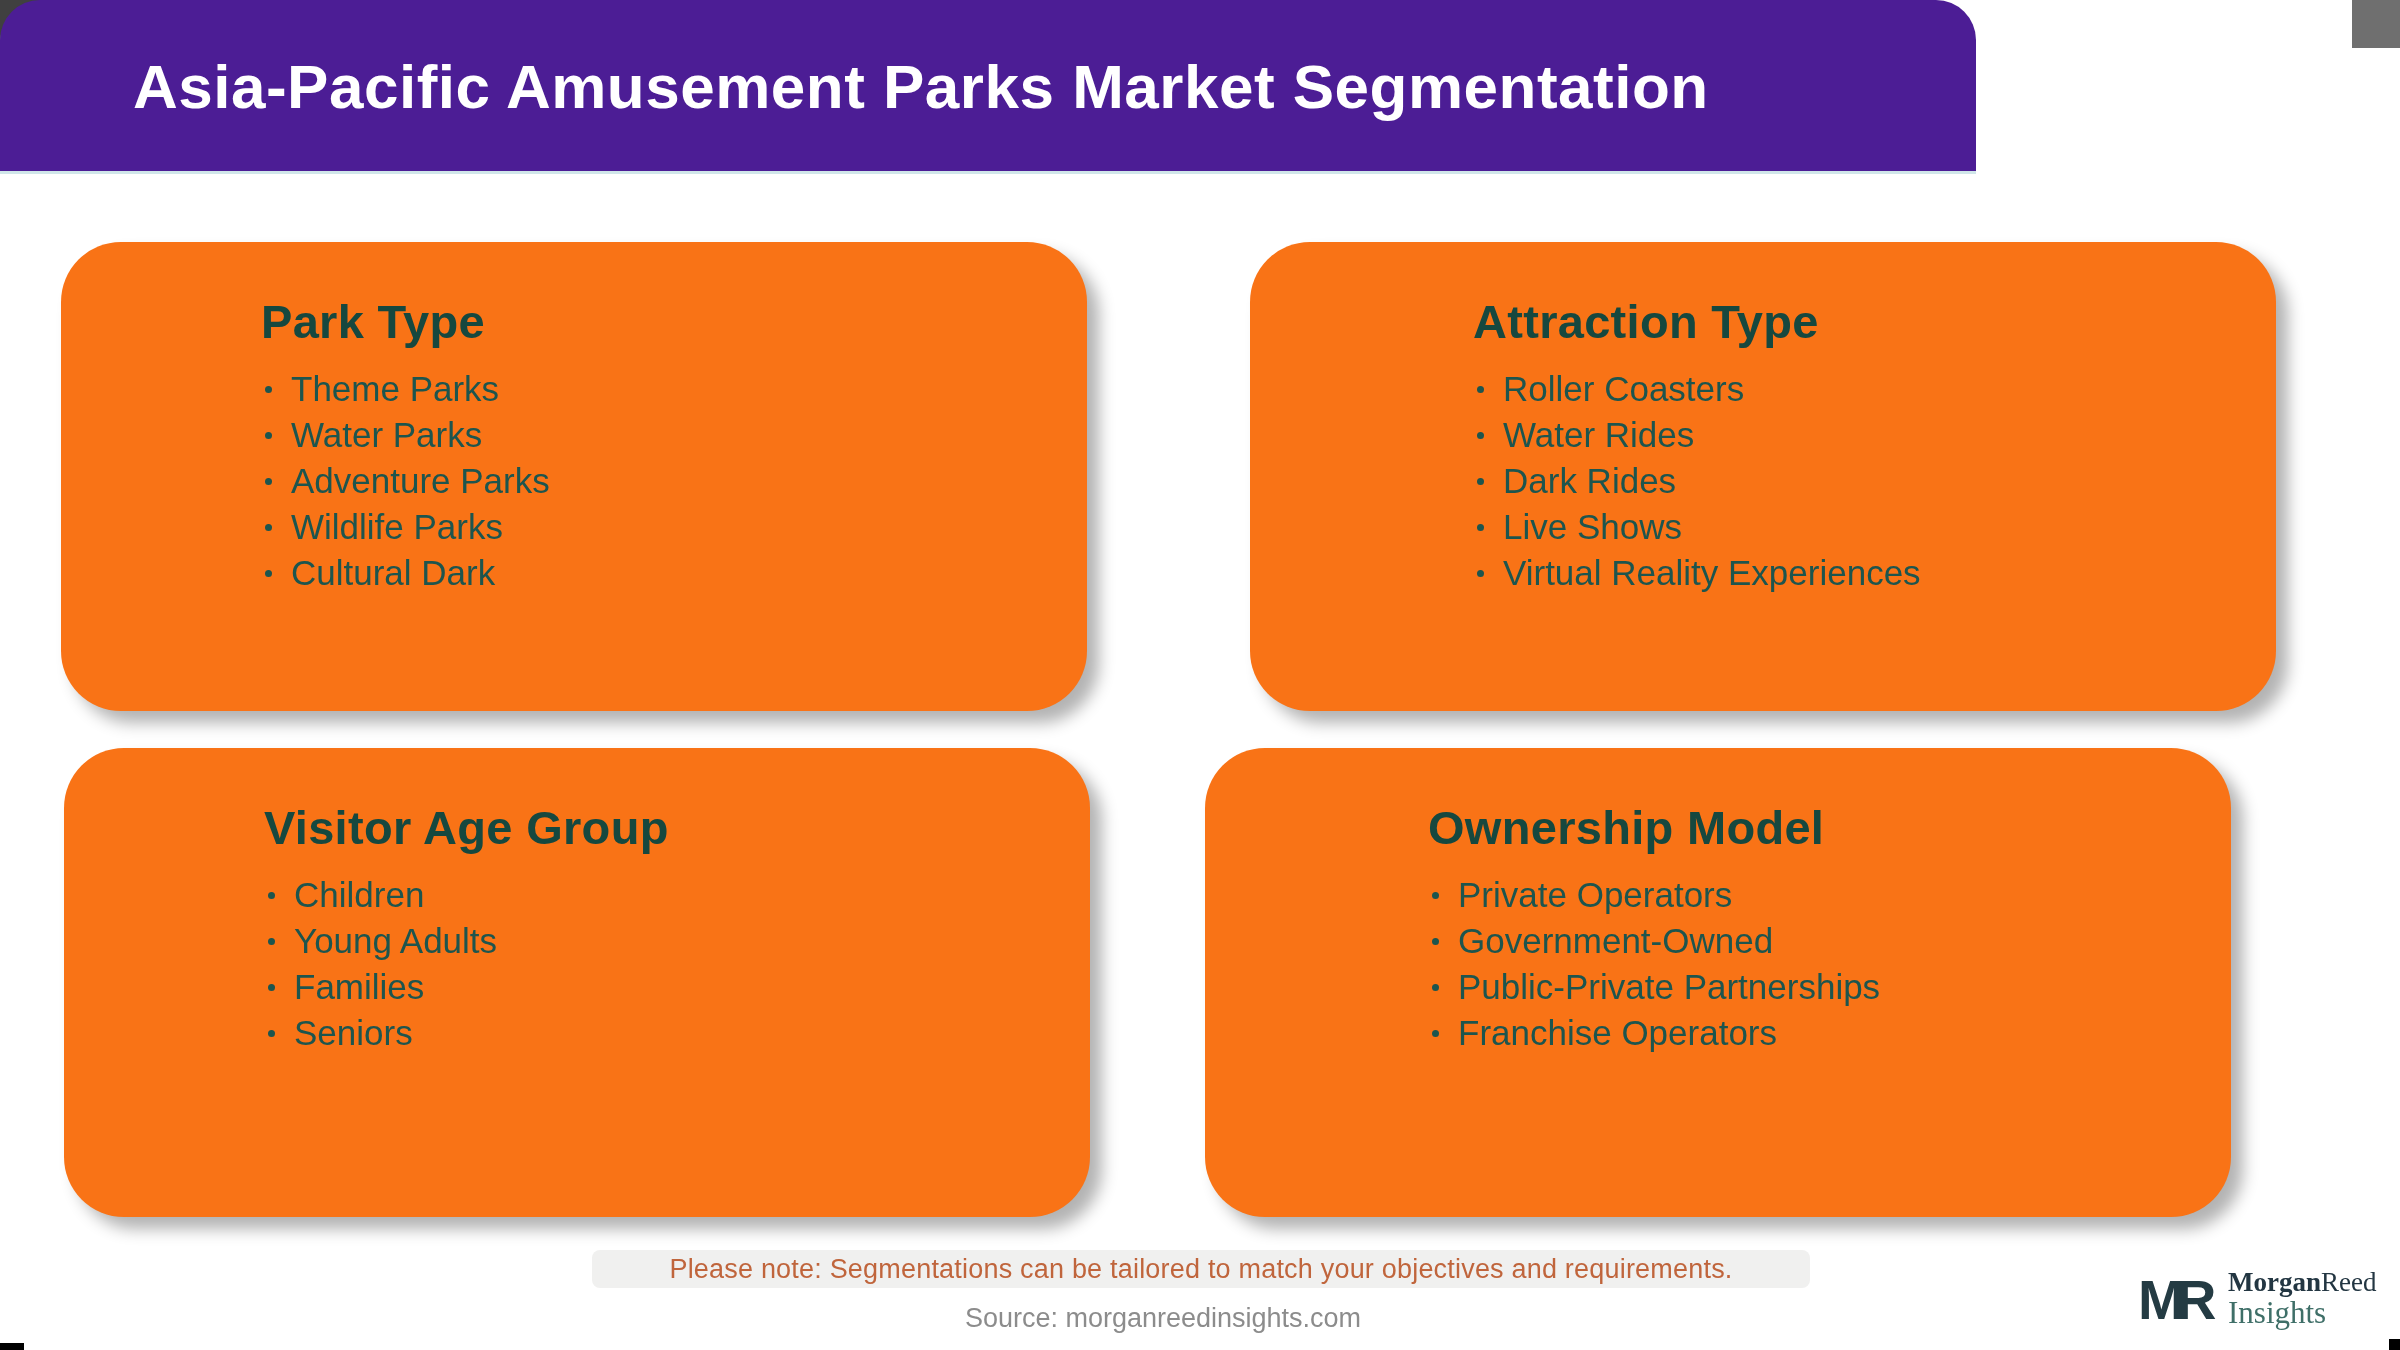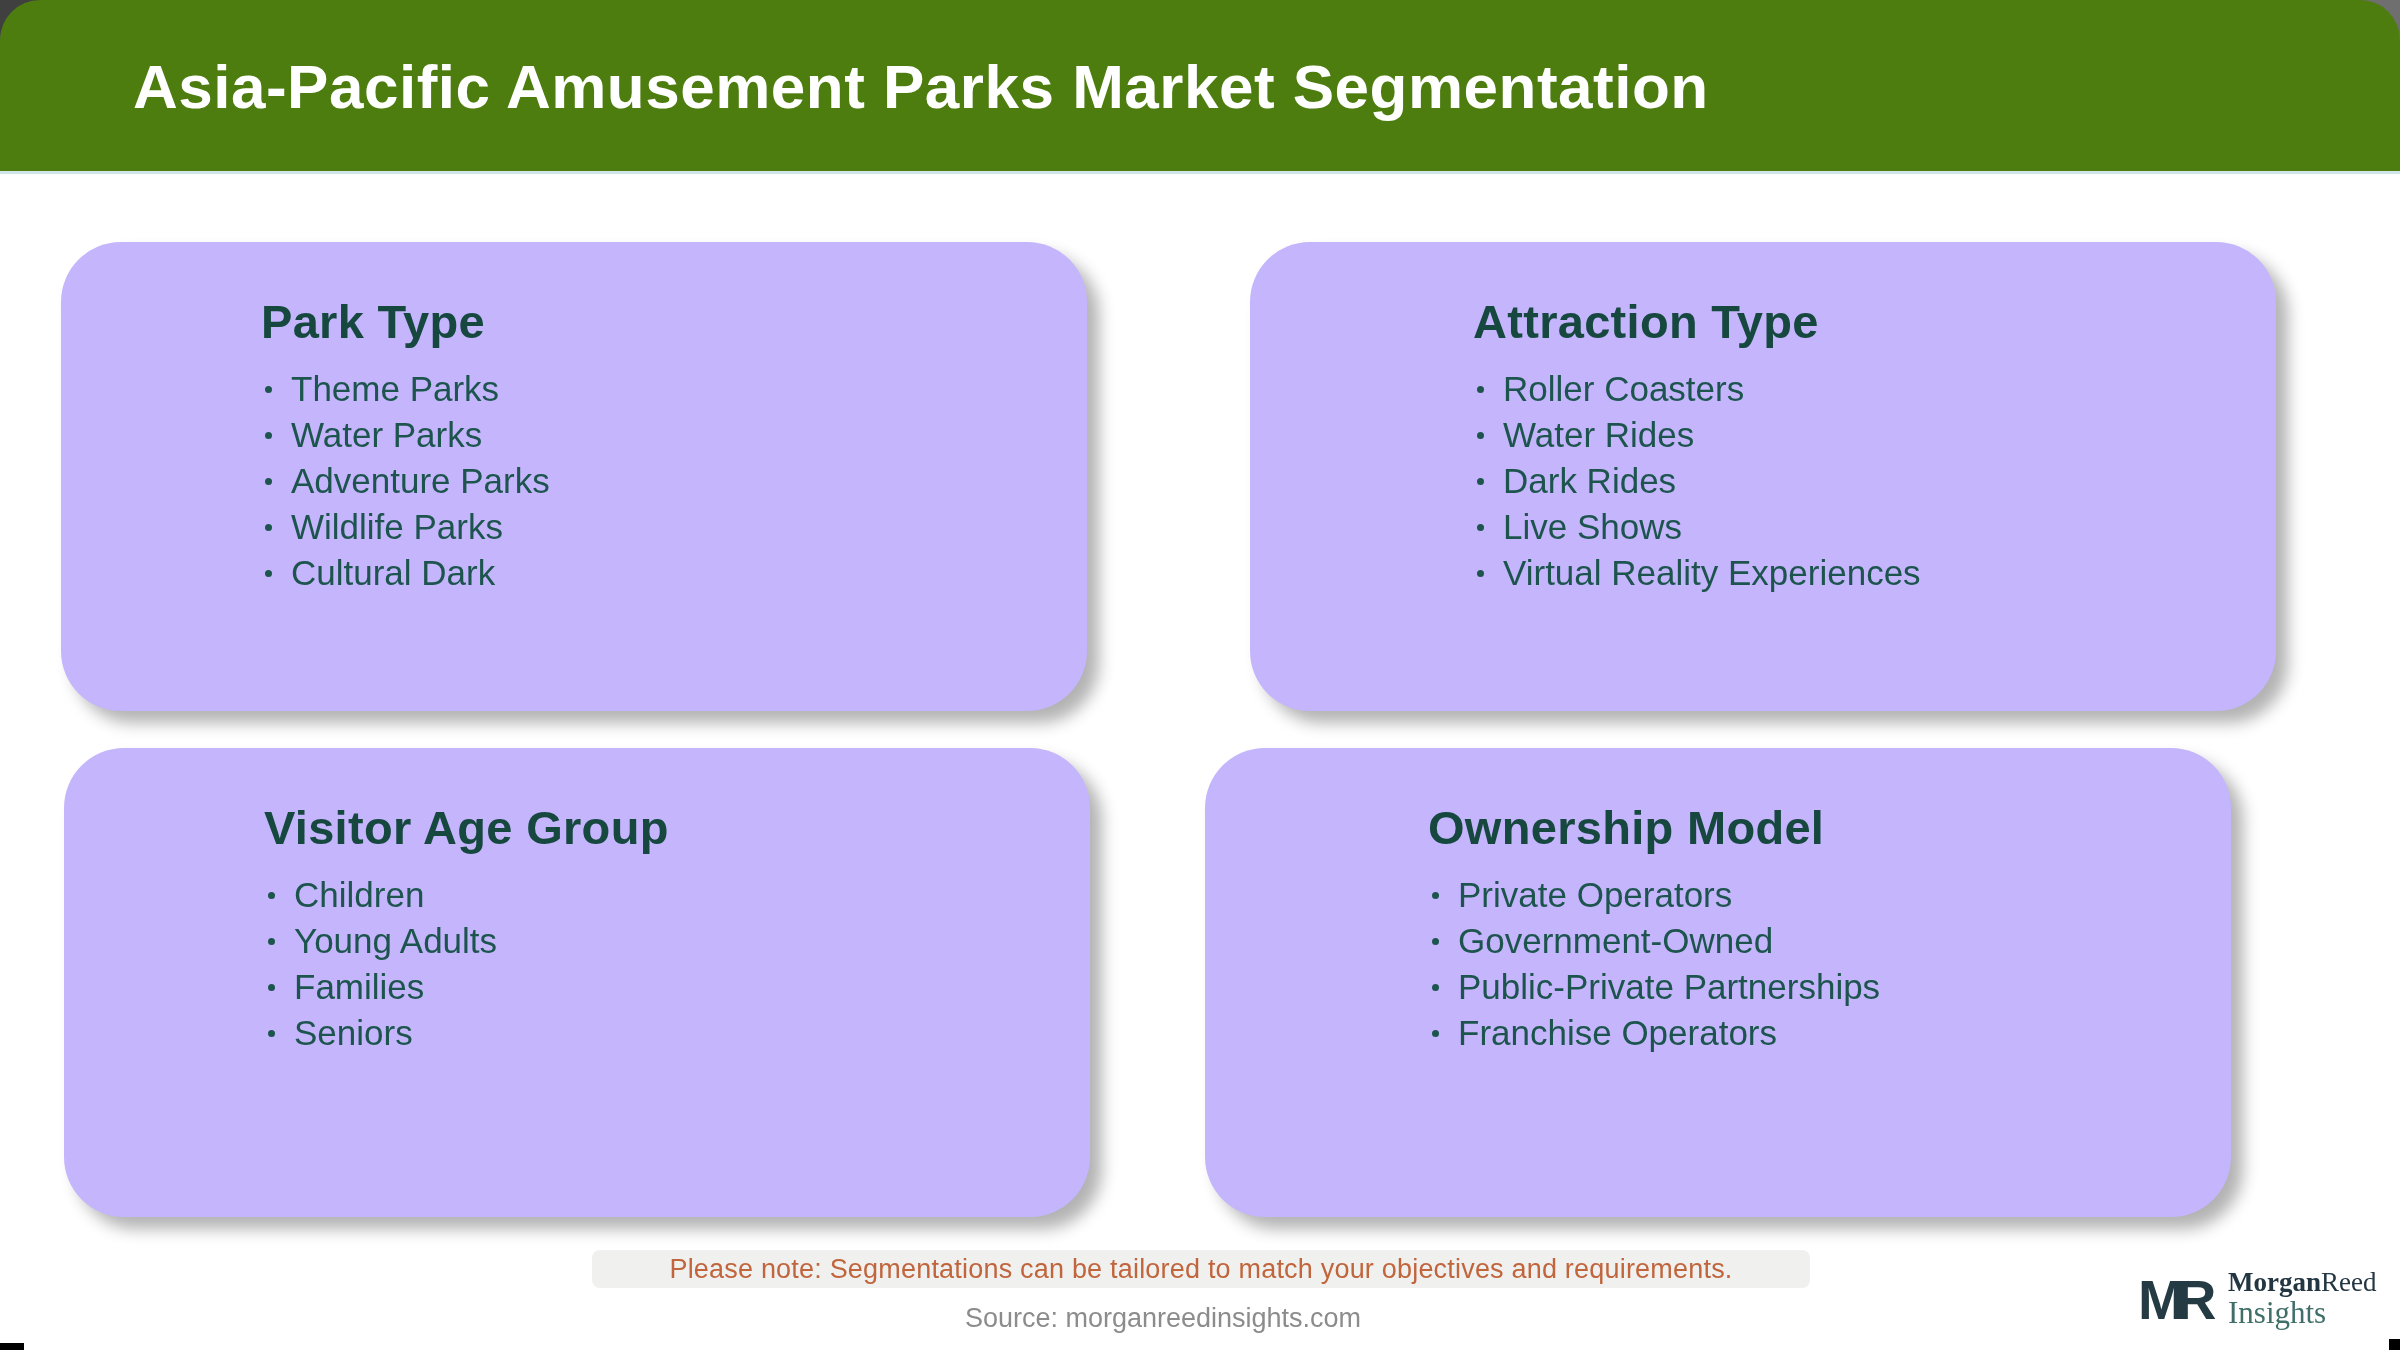--- a/index.html
+++ b/index.html
@@ -8,33 +8,33 @@
     background:#ffffff; overflow:hidden;
     font-family:"Liberation Sans", sans-serif;
   }
 
   
   .corner-wedge { position:absolute; top:0; width:48px; height:48px; z-index:0; }
   .corner-wedge.left  { left:0;  background:#404040; }
   .corner-wedge.right { right:0; background:#6f6f6f; }
 
   .header {
-    position:absolute; left:0; top:0; width:2400px; height:171px;
-    background:#4d7c0f; border-radius:40px 40px 0 0; z-index:1;
+    position:absolute; left:0; top:0; width:1976px; height:171px;
+    background:#4c1d95; border-radius:40px 40px 0 0; z-index:1;
     box-shadow:0 3px 0 rgba(170,210,215,.55);
   }
   .header .title {
     position:absolute; left:133px; top:50%; transform:translateY(-50%);
     color:#ffffff; font-size:62px; font-weight:700; letter-spacing:.5px;
     white-space:nowrap;
   }
 
   .card {
     position:absolute; width:1026px; height:469px;
-    background:#c4b5fd; border-radius:60px;
+    background:#f97316; border-radius:60px;
     box-shadow:12px 12px 16px rgba(0,0,0,.30);
     box-sizing:border-box; padding:54px 30px 0 200px;
   }
   .card.right-col { padding-left:223px; }
   .card.c1 { left:61px;   top:242px; }
   .card.c2 { left:1250px; top:242px; }
   .card.c3 { left:64px;   top:748px; }
   .card.c4 { left:1205px; top:748px; }
 
   .card h2 {

